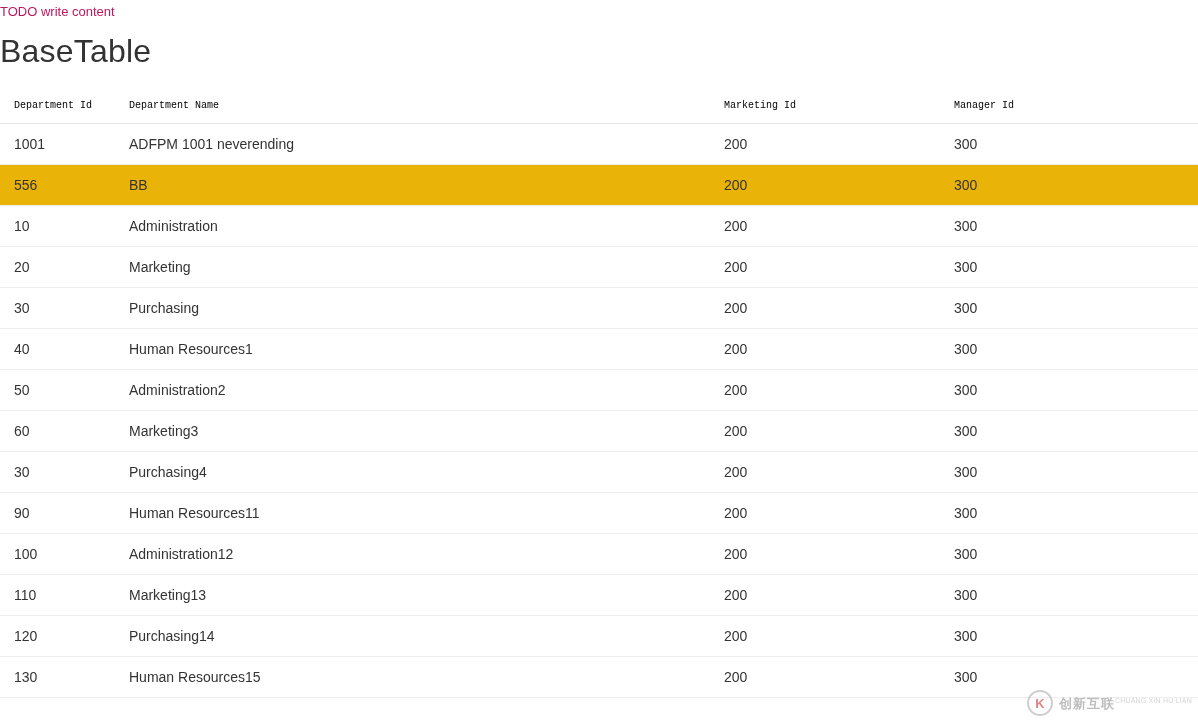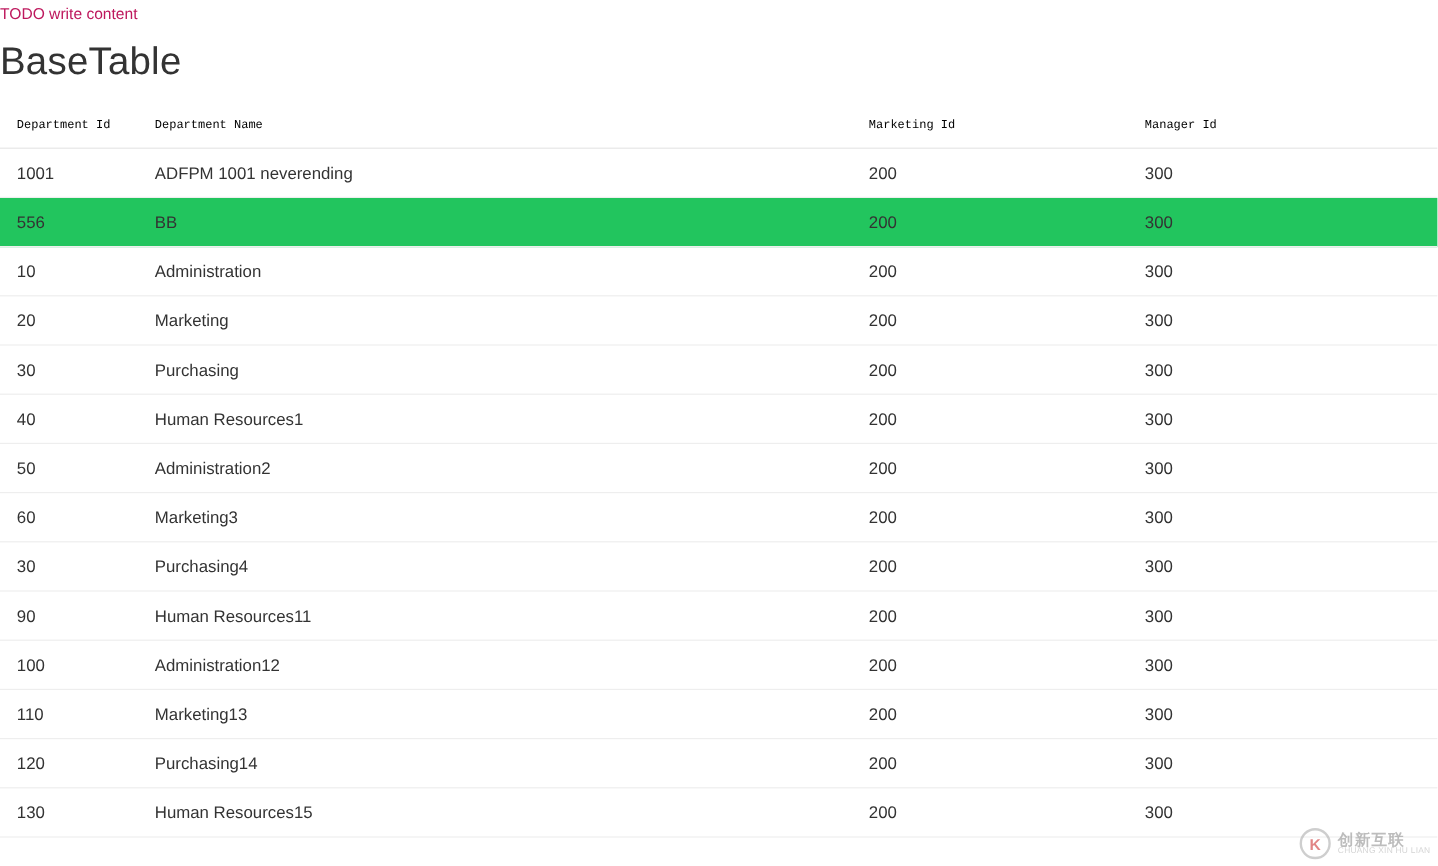--- a/index.html
+++ b/index.html
@@ -43,21 +43,21 @@
       font-size: 10px;
       font-family: Liberation Mono, monospace;
     }
     .table tbody td {
       padding: 12px 14px;
       border-bottom: 1px solid #eee;
       color: #333;
       font-size: 14px;
     }
     .table tbody tr.selected {
-      background: #22c55e;
+      background: #eab308;
     }
     .col-deptid   { width: 115px; }
     .col-deptname { width: 595px; }
     .col-locid    { width: 230px; }
     .col-mgrid    { width: auto; }
     .watermark {
       position: absolute;
       right: 6px;
       bottom: 6px;
       display: flex;
@@ -74,21 +74,21 @@
       display: flex;
       align-items: center;
       justify-content: center;
       font-size: 13px;
       color: #d24444;
       font-weight: 700;
       font-family: Arial, sans-serif;
     }
     .watermark-text {
       display: flex;
-      flex-direction: column;
+      flex-direction: row;
       line-height: 1;
     }
     .watermark-text .cn {
       font-size: 13px;
       color: #9a9a9a;
       font-weight: 600;
       letter-spacing: 1px;
     }
     .watermark-text .en {
       font-size: 7px;

